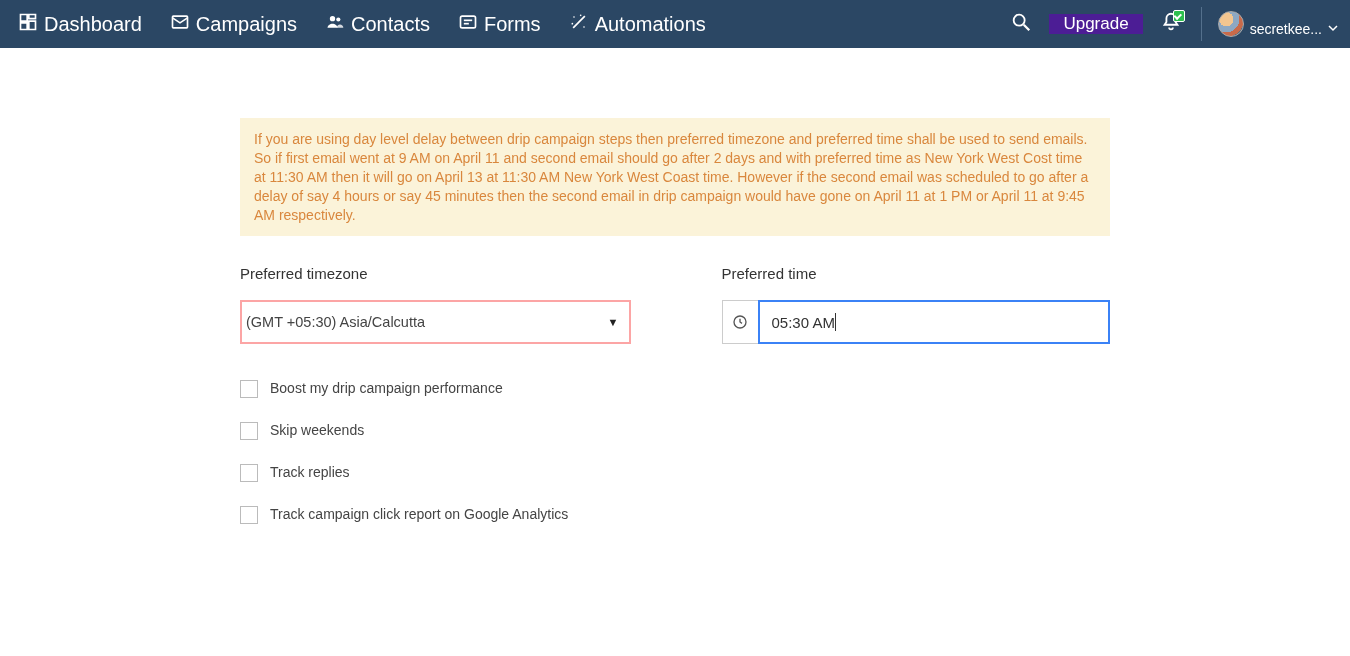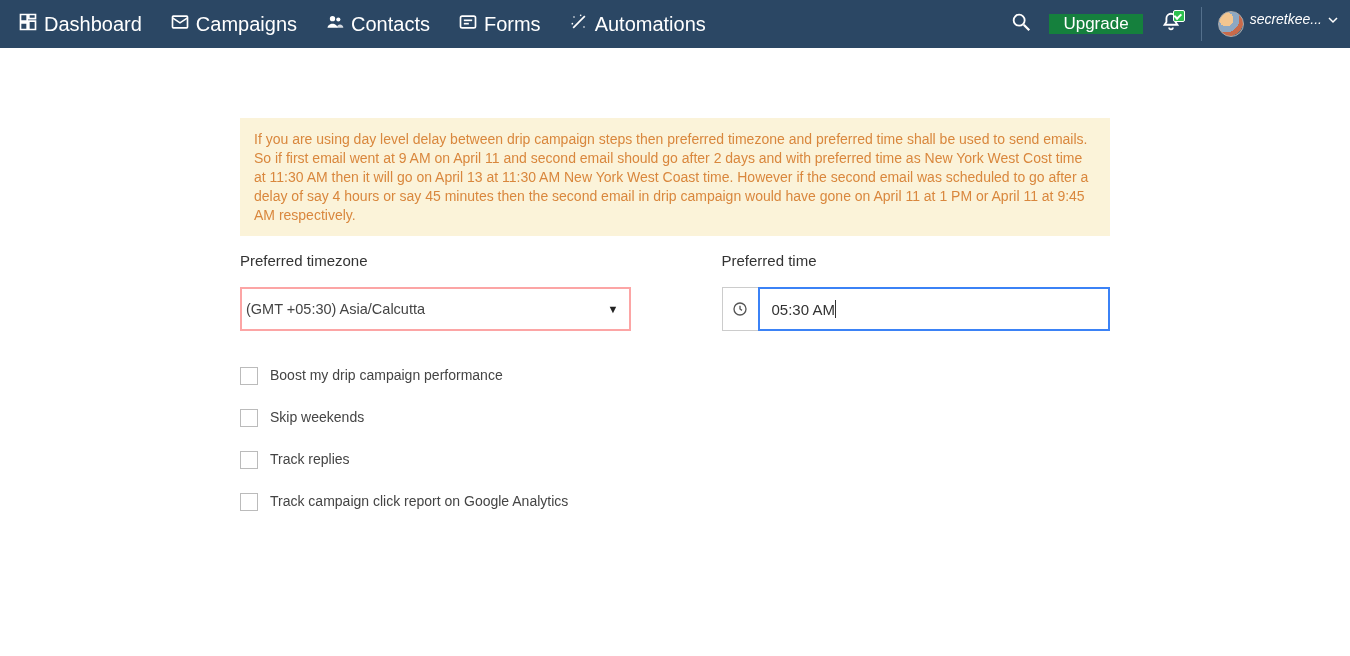--- a/index.html
+++ b/index.html
@@ -17,51 +17,51 @@
   .nav-left { display: flex; align-items: center; gap: 28px; }
   .nav-item {
     display: flex; align-items: center; gap: 6px;
     font-size: 20px; color: #fff; cursor: pointer; font-weight: 400;
   }
   .nav-item svg { width: 20px; height: 20px; fill: #fff; }
   .nav-right { margin-left: auto; display: flex; align-items: center; gap: 10px; }
   .search-btn { width: 36px; height: 36px; display:flex; align-items:center; justify-content:center; cursor:pointer; }
   .search-btn svg { width:22px; height:22px; fill:#fff; }
   .upgrade-btn {
-    background: #15803d; color: #fff; border-radius: 0;
+    background: #4c1d95; color: #fff; border-radius: 0;
     padding: 0 14px; font-size: 17px; cursor: pointer; font-weight:500;
   }
   .bell-wrap { position: relative; width: 36px; height:36px; display:flex; align-items:center; justify-content:center; cursor:pointer; }
   .bell-wrap svg { width:22px; height:22px; fill:#fff; }
   .bell-badge {
     position:absolute; top:4px; right:4px; width:12px; height:12px; background:#2dbf4e; border:1px solid #fff;
     border-radius:2px; display:flex; align-items:center; justify-content:center;
   }
   .bell-badge::after { content:""; width:5px; height:3px; border-left:2px solid #fff; border-bottom:2px solid #fff; transform:rotate(-45deg) translate(0px,-1px); }
   .v-sep { width:1px; height:34px; background:#54708c; margin:0 6px 0 2px; }
-  .user-wrap { display:flex; align-items:flex-start; gap:6px; cursor:pointer;font-style:italic; }
+  .user-wrap { display:flex; align-items:flex-end; gap:6px; cursor:pointer; }
   .avatar {
     width:26px; height:26px; border-radius:50%;
     background: radial-gradient(circle at 30% 30%, #f3c690 0 30%, #8da8c3 30% 55%, #c96a4a 55% 75%, #5c6d7e 75% 100%);
     border:1px solid #aaa;
   }
   .user-name { color:#fff; font-size:14px; }
   .chevron-down { display:inline-block; }
 
   
   .content { width: 870px; margin: 0 auto; padding-top: 70px; }
   .info-box {
     background: #fbf3d9;
     padding: 12px 14px;
     color: #d9873d;
     font-size: 14px;
     line-height: 1.35;
   }
 
-  .row { display:flex; margin-top: 16px; gap: 3px; }
+  .row { display:flex; margin-top: 29px; gap: 3px; }
   .col-tz { width: 392px; margin-right: 88px; }
   .col-time { width: 390px; }
   .field-label { font-size: 15px; color: #333; margin-bottom: 18px; display:block; }
 
   .select-wrap {
     position:relative; height:44px; border:2px solid #fca5a5; display:flex; align-items:center; padding:0 4px; cursor:pointer;
     color:#444; font-size:14.5px;
   }
   .select-caret {
     position:absolute; right:10px; top:50%; transform:translateY(-50%);

